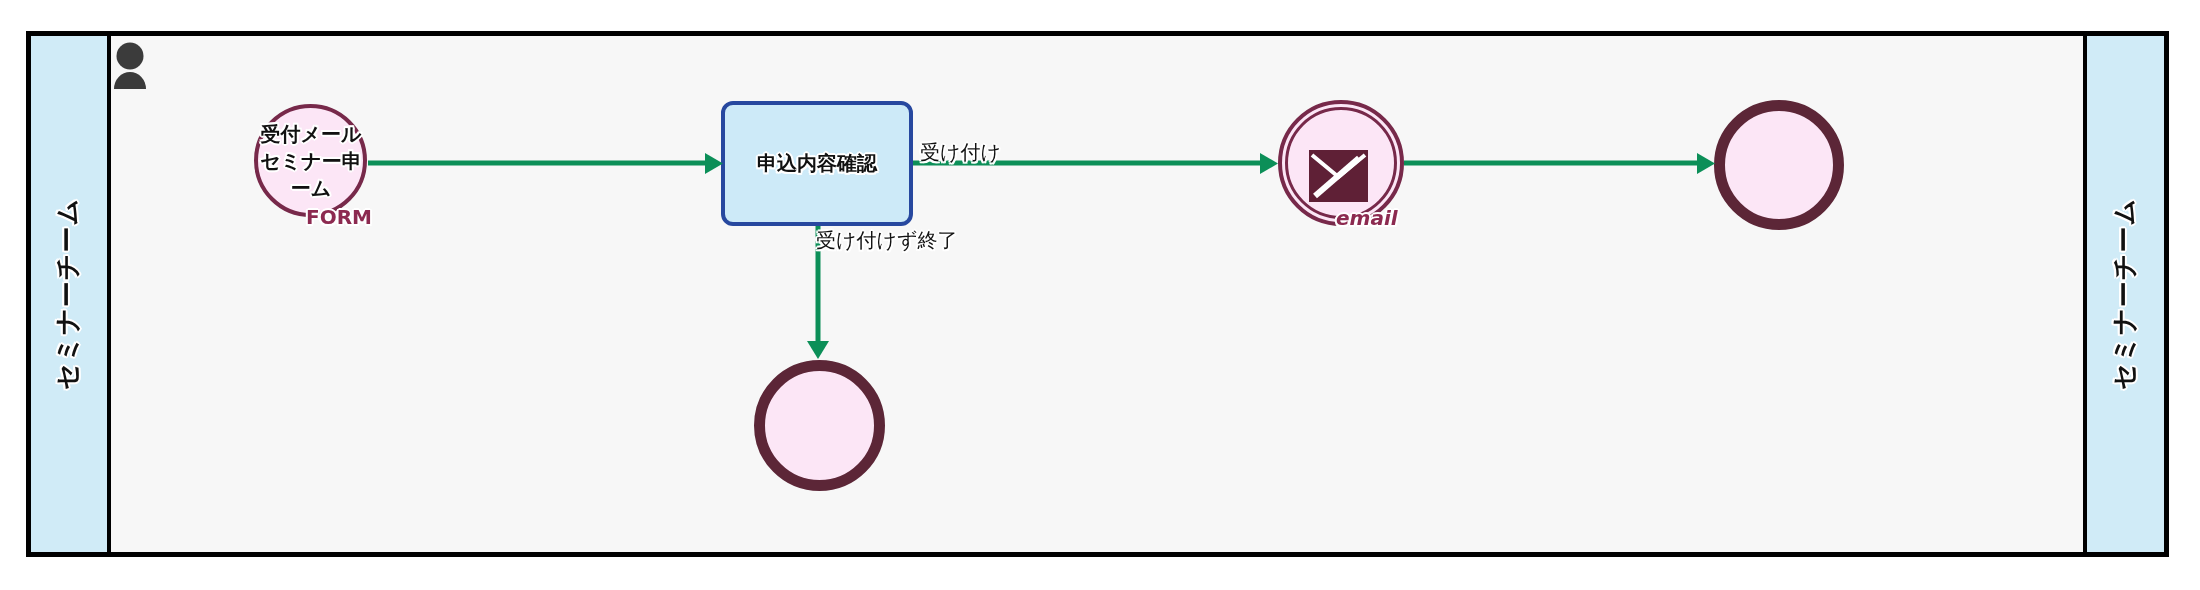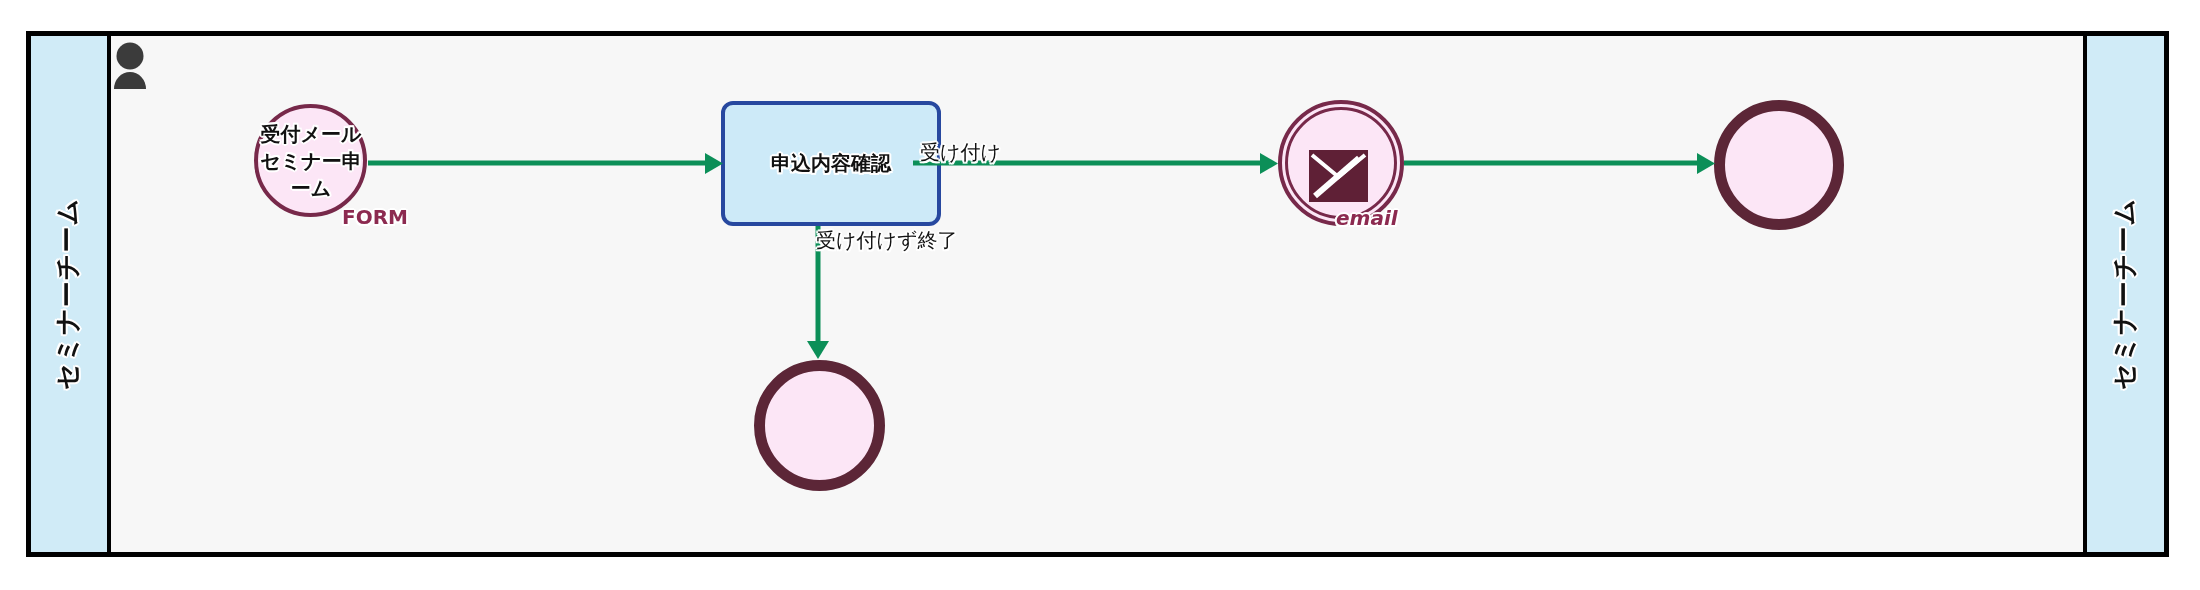--- a/index.html
+++ b/index.html
@@ -72,21 +72,21 @@
   #email-event .inner-ring {
     position:absolute; inset:3px; border-radius:50%;
     border:3px solid var(--event-stroke);
   }
   #end-event-right  { left:1714px; top:100px; width:130px; height:130px; border:11px solid var(--end-stroke); }
   #end-event-bottom { left:754px;  top:360px; width:131px; height:131px; border:11px solid var(--end-stroke); }
 
   
   #confirm-task {
     position:absolute; left:721px; top:101px;
-    width:220px; height:125px; box-sizing:border-box;
+    width:192px; height:125px; box-sizing:border-box;
     background:var(--task-fill);
     border:4px solid var(--task-stroke);
     border-radius:12px;
     display:flex; align-items:center; justify-content:center;
     z-index:2;
   }
   .task-label {
     font-size:20px; font-weight:700; color:var(--label-text);
     white-space:nowrap;
   }
@@ -104,21 +104,21 @@
   #start-event-label { left:311px; top:161px; }
   #email-event-label { left:1341px; top:161px; line-height:30px; }
 
   .event-badge {
     position:absolute;
     font-size:20px; font-weight:700;
     color:var(--badge-text);
     white-space:nowrap;
     z-index:5;
   }
-  #form-badge  { left:306px;  top:205px;margin-left:36px; }
+  #form-badge  { left:306px;  top:205px; }
   #email-badge { left:1336px; top:206px;font-style:italic; }
 
   
   .edge-label {
     position:absolute;
     font-size:20px; font-weight:400; color:var(--label-text);
     white-space:nowrap;
     z-index:5;
   }
   #accept-flow-label { left:920px; top:139px;font-family:Liberation Serif, serif; }

